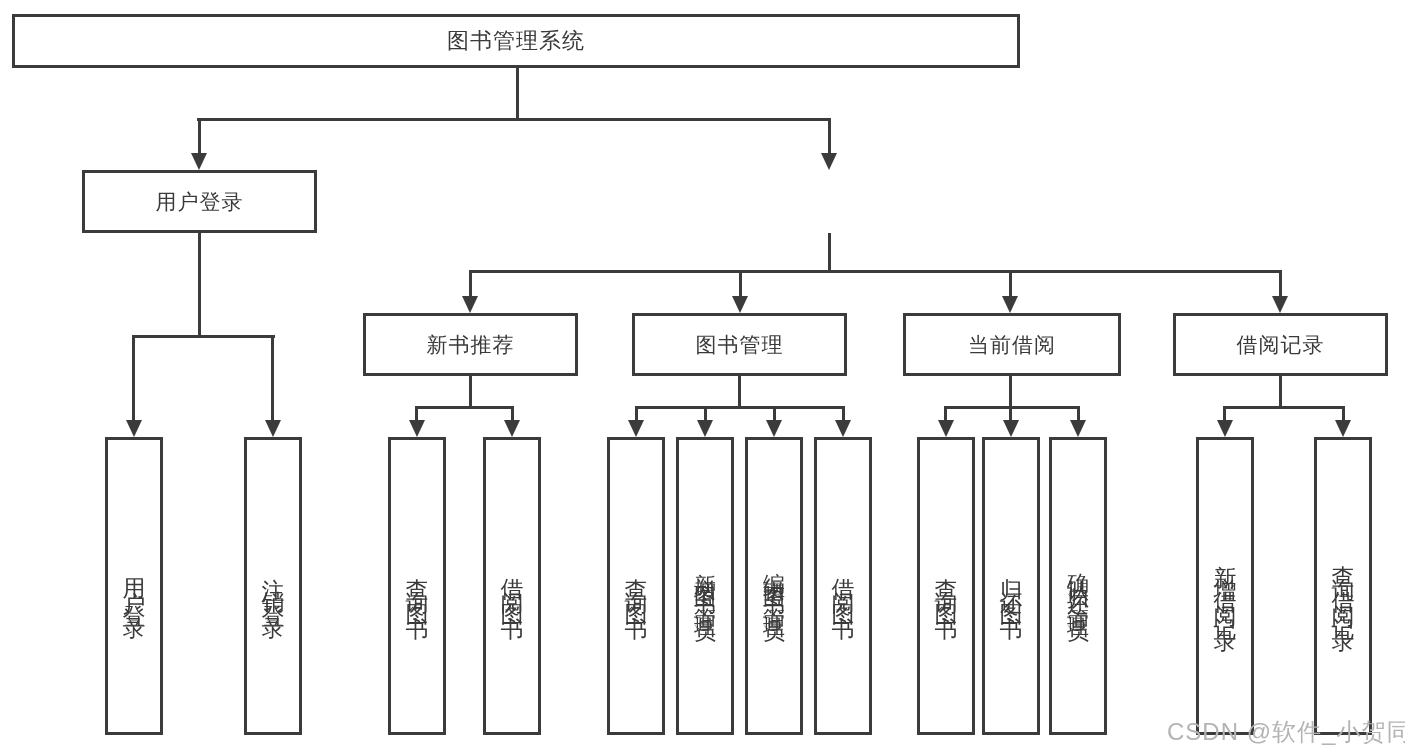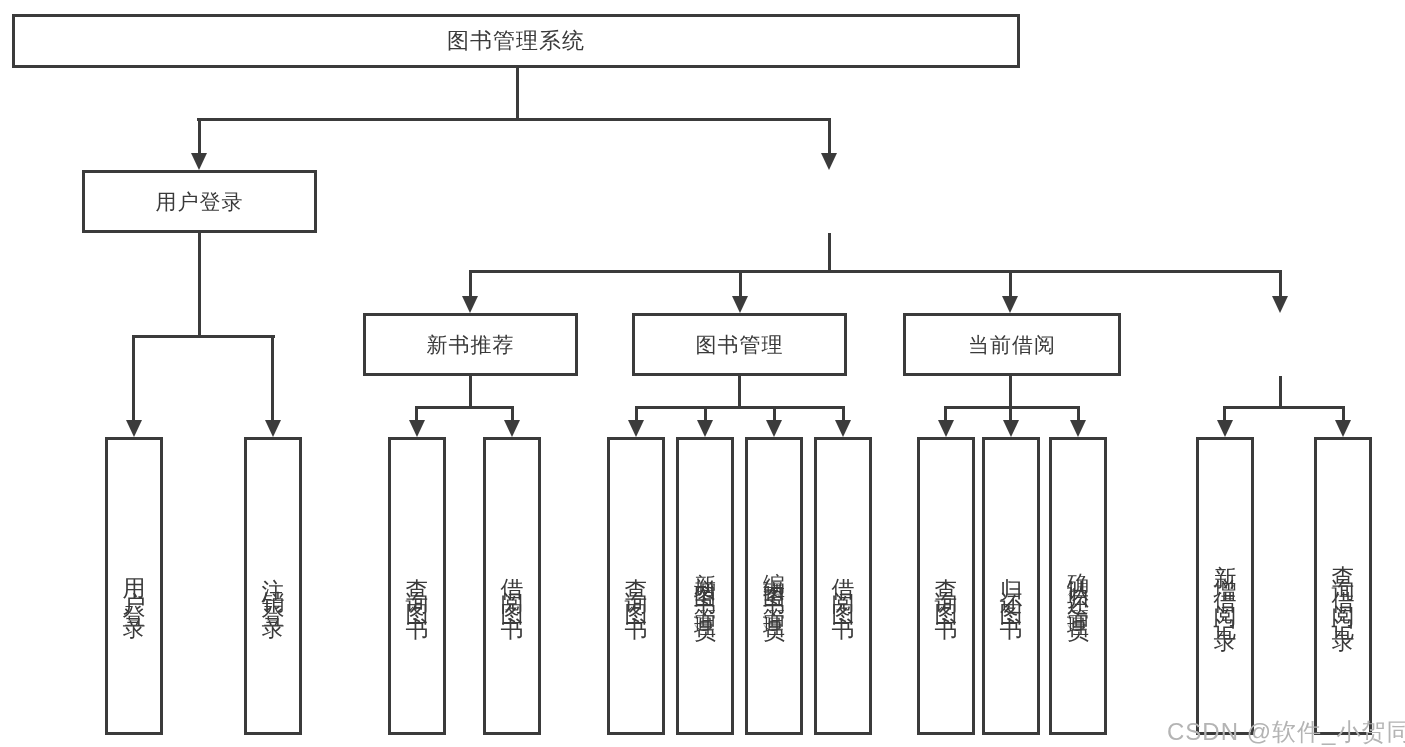--- a/index.html
+++ b/index.html
@@ -88,20 +88,21 @@
   <div class="vl" style="left:1009px;top:270px;height:30px;"></div>
   <div class="vl" style="left:1279px;top:270px;height:30px;"></div>
   <div class="ah" style="left:462px;top:296px;"></div>
   <div class="ah" style="left:732px;top:296px;"></div>
   <div class="ah" style="left:1002px;top:296px;"></div>
   <div class="ah" style="left:1272px;top:296px;"></div>
 
   <div class="box h" style="left:363px;top:313px;width:215px;height:63px;">新书推荐</div>
   <div class="box h" style="left:632px;top:313px;width:215px;height:63px;">图书管理</div>
   <div class="box h" style="left:903px;top:313px;width:218px;height:63px;">当前借阅</div>
+  <div class="box h" style="left:1173px;top:313px;width:215px;height:63px;">借阅记录</div>
 
   <div class="vl" style="left:469px;top:376px;height:32px;"></div>
   <div class="hl" style="left:415px;top:406px;width:99px;"></div>
   <div class="vl" style="left:415px;top:406px;height:16px;"></div>
   <div class="vl" style="left:511px;top:406px;height:16px;"></div>
   <div class="ah" style="left:409px;top:420px;"></div>
   <div class="ah" style="left:504px;top:420px;"></div>
 
   <div class="vl" style="left:738px;top:376px;height:32px;"></div>
   <div class="hl" style="left:635px;top:406px;width:210px;"></div>

